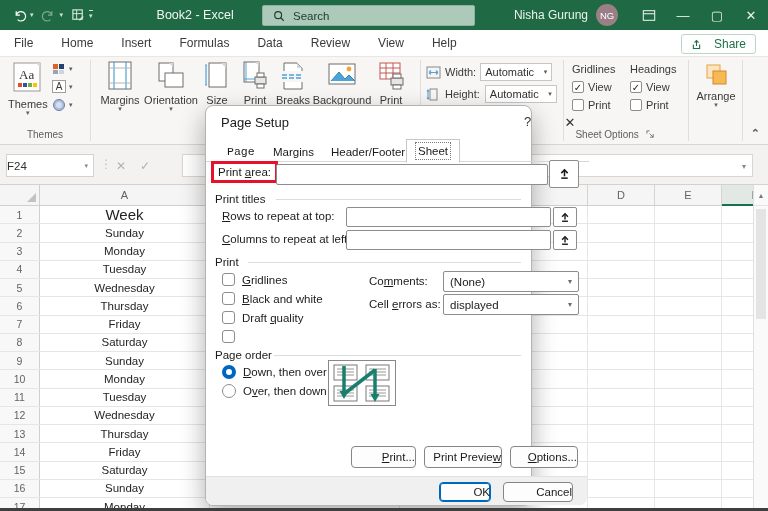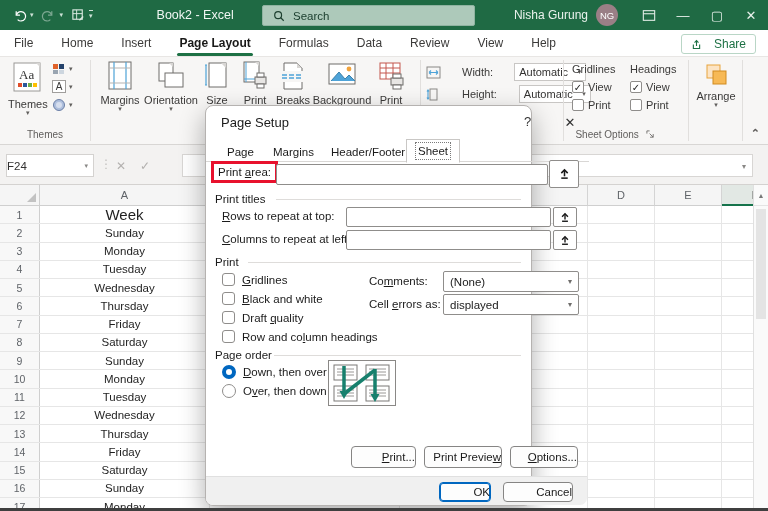--- a/index.html
+++ b/index.html
@@ -28,21 +28,21 @@
 
   
   .ribbon { position:absolute; left:0; top:57px; width:768px; height:88px; background:#f7f6f5; border-bottom:1px solid #d8d6d4; }
   .rdiv { position:absolute; top:3px; bottom:3px; width:1px; background:#e1dfdd; }
   .grouplabel { position:absolute; font-size:10px; color:#605e5c; text-align:center; }
   .bigbtn { position:absolute; display:flex; flex-direction:column; align-items:center; font-size:11px; color:#3b3a39; }
   .bigbtn .lbl { margin-top:3px; }
   .chevd { font-size:7px; color:#605e5c; line-height:6px; }
   .minicol { position:absolute; display:flex; flex-direction:column; gap:5px; }
   .minibtn { display:flex; align-items:center; gap:3px; font-size:10px; color:#3b3a39; }
-  .scalerow { position:absolute; display:flex; align-items:center; gap:21px; font-size:11px; color:#3b3a39; }
+  .scalerow { position:absolute; display:flex; align-items:center; gap:4px; font-size:11px; color:#3b3a39; }
   .scaledd { width:72px; height:18px; background:#fff; border:1px solid #c8c6c4; font-size:11px; display:flex; align-items:center; justify-content:space-between; padding:0 4px; color:#323130; }
   .soCol { position:absolute; font-size:11px; color:#3b3a39; }
   .soTitle { margin-bottom:6px; }
   .cbline { display:flex; align-items:center; gap:4px; margin-bottom:6px; }
   .cbx { width:12px; height:12px; background:#fff; border:1px solid #8f8d8b; border-radius:2px; font-size:10px; line-height:11px; text-align:center; color:#1b1b1b; }
   .collapse-ribbon { position:absolute; right:8px; bottom:4px; color:#605e5c; font-size:11px; font-weight:bold; }
 
   
   .fbar { position:absolute; left:0; top:145px; width:768px; height:40px; background:#f3f2f1; border-bottom:1px solid #d4d2d0; }
   .namebox { position:absolute; left:6px; top:9px; width:88px; height:23px; background:#fff; border:1px solid #d4d2d0; display:flex; align-items:center; font-size:11.5px; color:#323130; padding-left:0; }
@@ -144,21 +144,20 @@
     <span class="winbtn">—</span>
     <span class="winbtn">▢</span>
     <span class="winbtn">✕</span>
   </div>
 </div>
 
 <div class="tabsrow">
   <span class="rtab">File</span>
   <span class="rtab">Home</span>
   <span class="rtab">Insert</span>
-  <span class="rtab active">Page Layout</span>
   <span class="rtab">Formulas</span>
   <span class="rtab">Data</span>
   <span class="rtab">Review</span>
   <span class="rtab">View</span>
   <span class="rtab">Help</span>
   <span class="sharebtn">
     <svg width="11" height="11" viewBox="0 0 14 14">
         <path d="M7 9 V2 M4.5 4.5 L7 2 L9.5 4.5" fill="none" stroke="#1e7145" stroke-width="1.4"></path>
         <path d="M3 7 v5 h8 v-5" fill="none" stroke="#1e7145" stroke-width="1.4"></path>
       </svg>
@@ -526,21 +525,21 @@
   </div>
 </div>
 <div class="bottomstrip"></div>
 
 <div class="dialog">
   <div class="dlg-title">Page Setup</div>
   <div class="dlg-help">?</div>
   <div class="dlg-close">✕</div>
 
   <div class="dlg-tabs">
-    <span class="dtab" style="left:10px;">Page</span>
+    <span class="dtab" style="left:10px;font-family:Liberation Mono, monospace;">Page</span>
     <span class="dtab" style="left:56px;">Margins</span>
     <span class="dtab" style="left:114px;">Header/Footer</span>
     <span class="dtab active" style="left:200px;">
         <span class="focusbox">Sheet</span>
       </span>
   </div>
 
   <span class="pa-label redbox"><span>Print <u>a</u>rea:</span></span>
   <div class="txt" style="left:70px; top:58px; width:272px;"></div>
   <div class="collapsebtn redbox" style="left:343px; top:54px; width:30px; height:28px;">
@@ -581,21 +580,20 @@
   <div class="dcb" style="left:16px; top:186px;">
       <span class="box"></span>
       <span><u>B</u>lack and white</span>
     </div>
   <div class="dcb" style="left:16px; top:205px;">
       <span class="box"></span>
       <span>Draft <u>q</u>uality</span>
     </div>
   <div class="dcb" style="left:16px; top:224px;">
       <span class="box"></span>
-      <span>Row and co<u>l</u>umn headings</span>
     </div>
   <span class="dlbl" style="left:163px; top:169px;">Co<u>m</u>ments:</span>
   <div class="ddown" style="left:237px; top:165px; width:136px;">
       <span>(None)</span>
       <span class="dd">▾</span>
     </div>
   <span class="dlbl" style="left:163px; top:192px;">Cell <u>e</u>rrors as:</span>
   <div class="ddown" style="left:237px; top:188px; width:136px;">
       <span>displayed</span>
       <span class="dd">▾</span>

